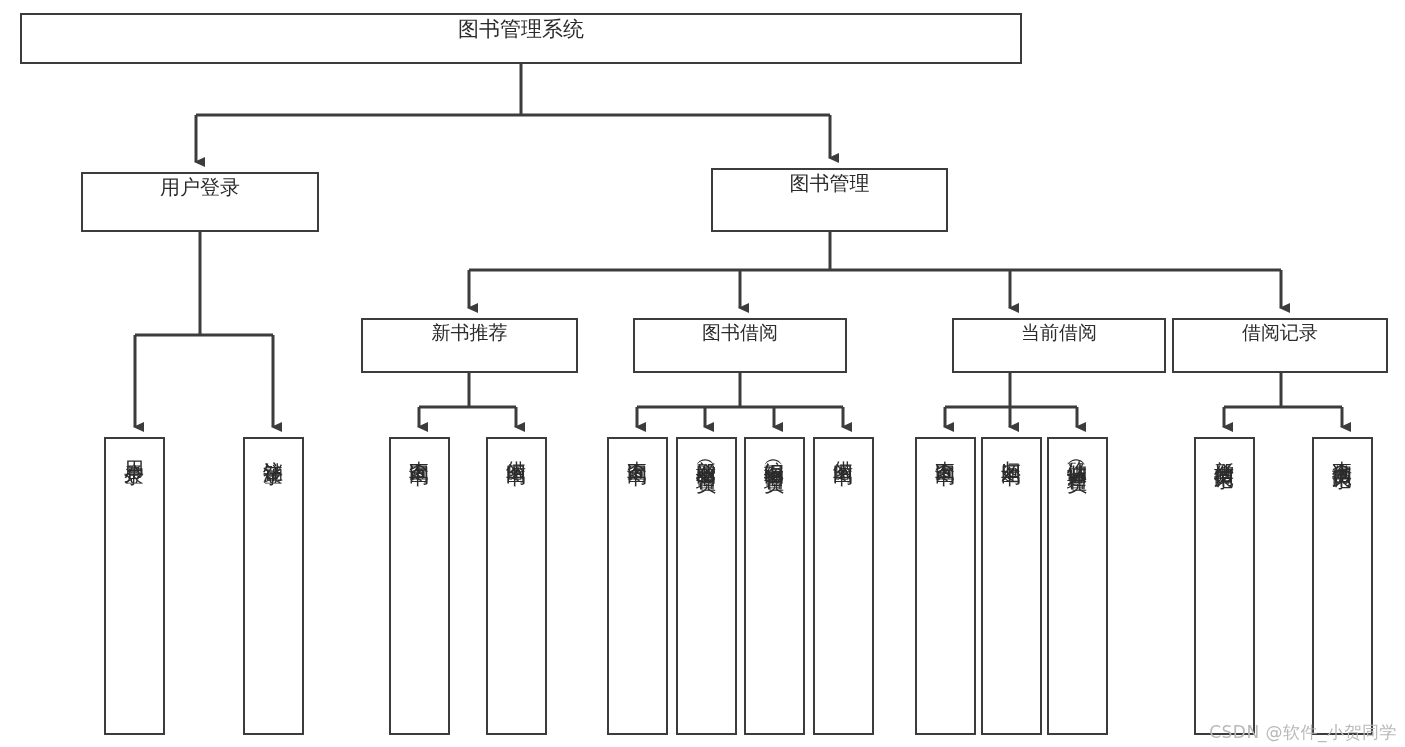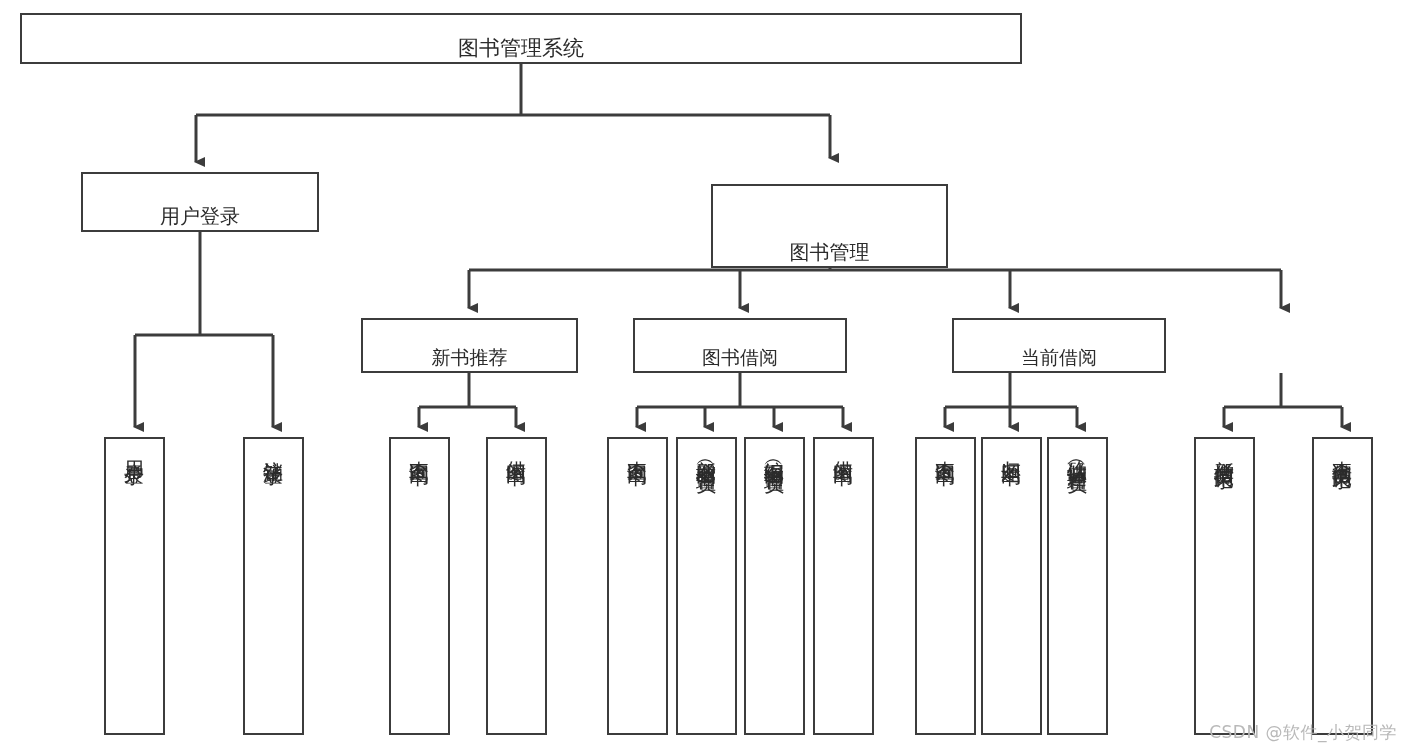--- a/index.html
+++ b/index.html
@@ -24,21 +24,21 @@
     width: 1405px;
     height: 747px;
     pointer-events: none;
   }
   .node {
     position: absolute;
     box-sizing: border-box;
     border: 2px solid #3c3c3c;
     background: #ffffff;
     display: flex;
-    align-items: flex-end;
+    align-items: flex-start;
     justify-content: center;
     color: #2b2b2b;
   }
   .node.root {
     font-size: 21px;
   }
   .node.tier1 {
     font-size: 20px;
   }
   .node.tier2 {
@@ -122,32 +122,35 @@
     </g>
   </svg>
 
   <div class="node root" style="left:20px; top:13px; width:1002px; height:51px;">
     <span>图书管理系统</span>
   </div>
 
   <div class="node tier1" style="left:81px; top:172px; width:238px; height:60px;">
     <span>用户登录</span>
   </div>
-  <div class="node tier1" style="left:711px; top:184px; width:237px; height:84px;">
+  <div class="node tier1" style="left:711px; top:168px; width:237px; height:64px;">
     <span>图书管理</span>
   </div>
 
   <div class="node tier2" style="left:361px; top:318px; width:217px; height:55px;">
     <span>新书推荐</span>
   </div>
   <div class="node tier2" style="left:633px; top:318px; width:214px; height:55px;">
     <span>图书借阅</span>
   </div>
   <div class="node tier2" style="left:952px; top:318px; width:214px; height:55px;">
     <span>当前借阅</span>
+  </div>
+  <div class="node tier2" style="left:1172px; top:318px; width:216px; height:55px;">
+    <span>借阅记录</span>
   </div>
 
   <div class="node leaf" style="left:104px; top:437px; width:61px; height:298px;">
     <span class="vtext">用户登录</span>
   </div>
   <div class="node leaf" style="left:243px; top:437px; width:61px; height:298px;">
     <span class="vtext">注销登录</span>
   </div>
 
   <div class="node leaf" style="left:389px; top:437px; width:61px; height:298px;">

